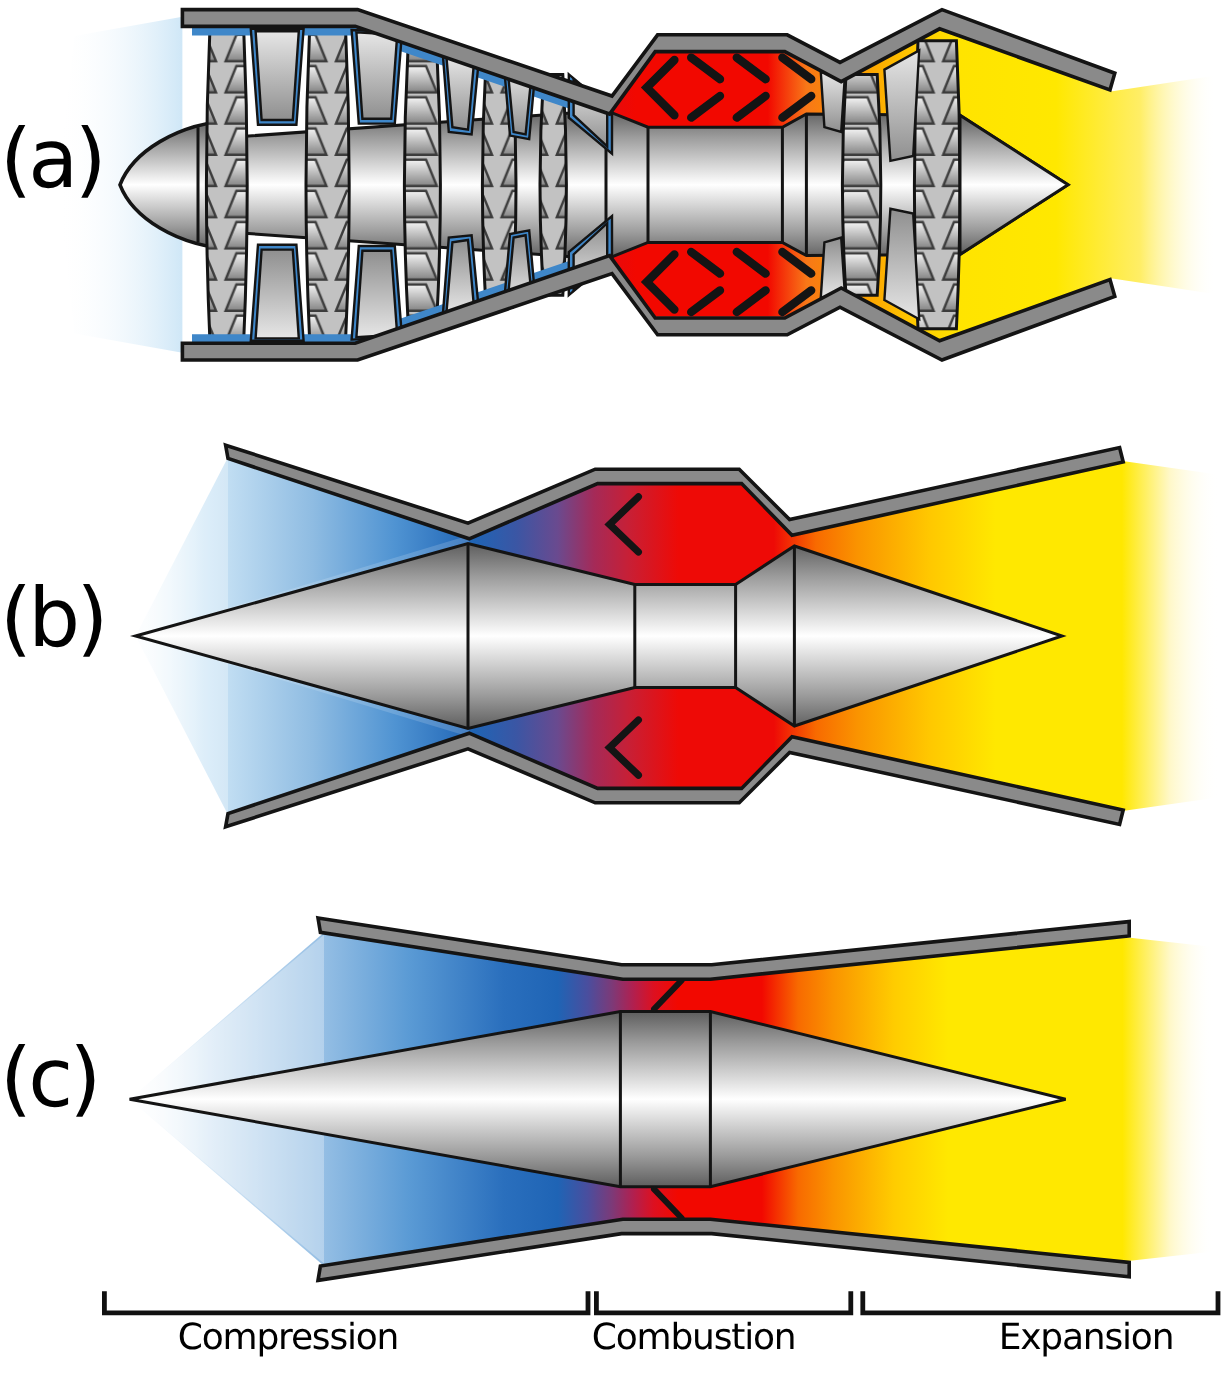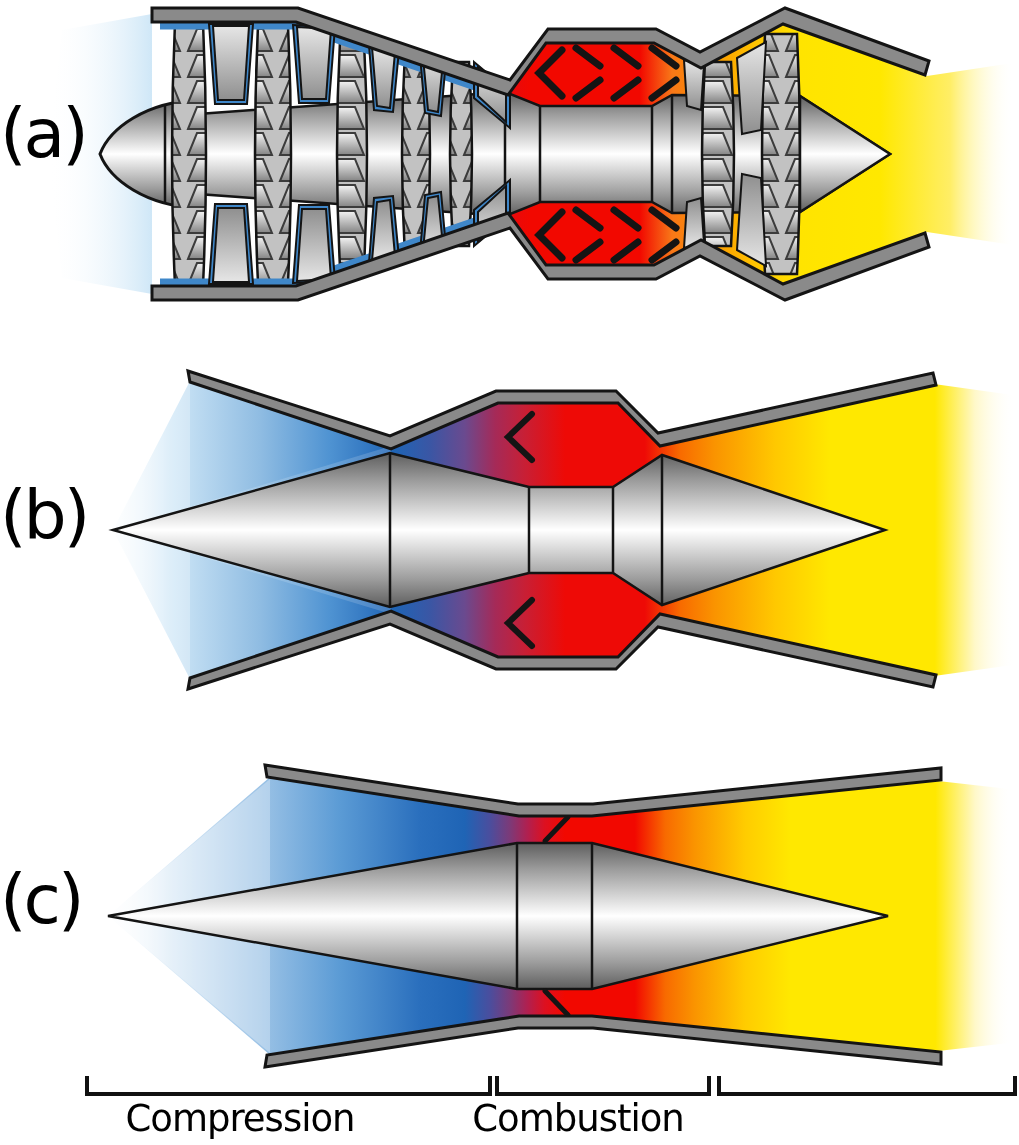--- a/index.html
+++ b/index.html
@@ -1,21 +1,21 @@
 <!DOCTYPE html>
 <html style="--intake_blue: #cfe7f7; --shock_blue: #4f93d2; --shock_blue_dark: #1f64b5; --transition_purple: #6a4a8f; --combustion_crimson: #c81f35; --combustion_red: #f00a00; --exhaust_orange: #fa8c00; --exhaust_yellow: #ffe800; --metal_light: #ffffff; --metal_dark: #5e5e5e; --casing_gray: #8a8a8a; --stator_blue: #3f87c9; --outline_black: #141414;"><head>
 <meta charset="utf-8">
 <style>
   html,body{margin:0;padding:0;background:#fff;}
   #figure{position:relative;width:1019px;height:1145px;background:#fff;overflow:hidden;
           font-family:"DejaVu Sans",sans-serif;color:#000;}
   #art{position:absolute;left:0;top:0;width:1019px;height:1145px;}
   .panel-label{position:absolute;left:0;font-size:68px;letter-spacing:-3px;line-height:1;
                color:#000;user-select:none;}
-  .stage-label{position:absolute;top:1100px;transform:translateX(-50%);font-size:37px;
+  .stage-label{position:absolute;top:1100px;transform:translateX(-50%);font-size:30px;
                letter-spacing:-1px;line-height:1;color:#000;white-space:nowrap;}
 </style>
 </head>
 <body>
 
 <div id="figure">
 
 <svg id="art" viewBox="0 0 1019 1145" xmlns="http://www.w3.org/2000/svg">
   <defs>
 
@@ -225,14 +225,15 @@
     <path d="M719,1076 L719,1094 L1015,1094 L1015,1076"></path>
   </g>
 </svg>
 
 <div class="panel-label" style="top:100px">(a)</div>
 <div class="panel-label" style="top:482px">(b)</div>
 <div class="panel-label" style="top:866px">(c)</div>
 
 <div class="stage-label" style="left:240px">Compression</div>
 <div class="stage-label" style="left:578px">Combustion</div>
+<div class="stage-label" style="left:905px">Expansion</div>
 
 </div>
 
 </body></html>

